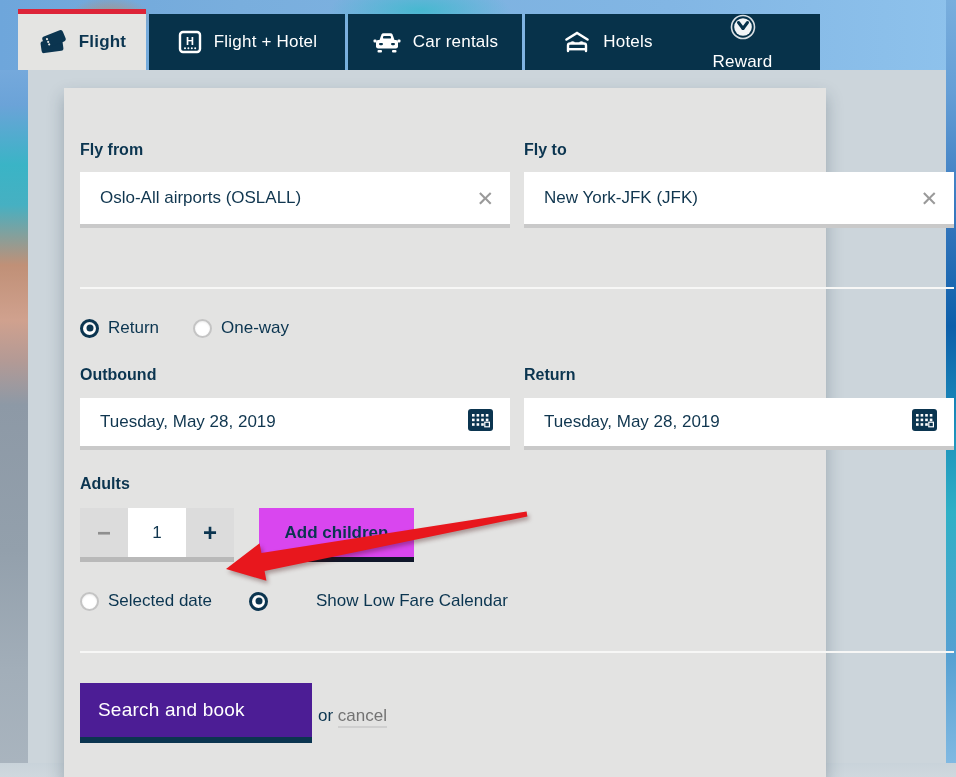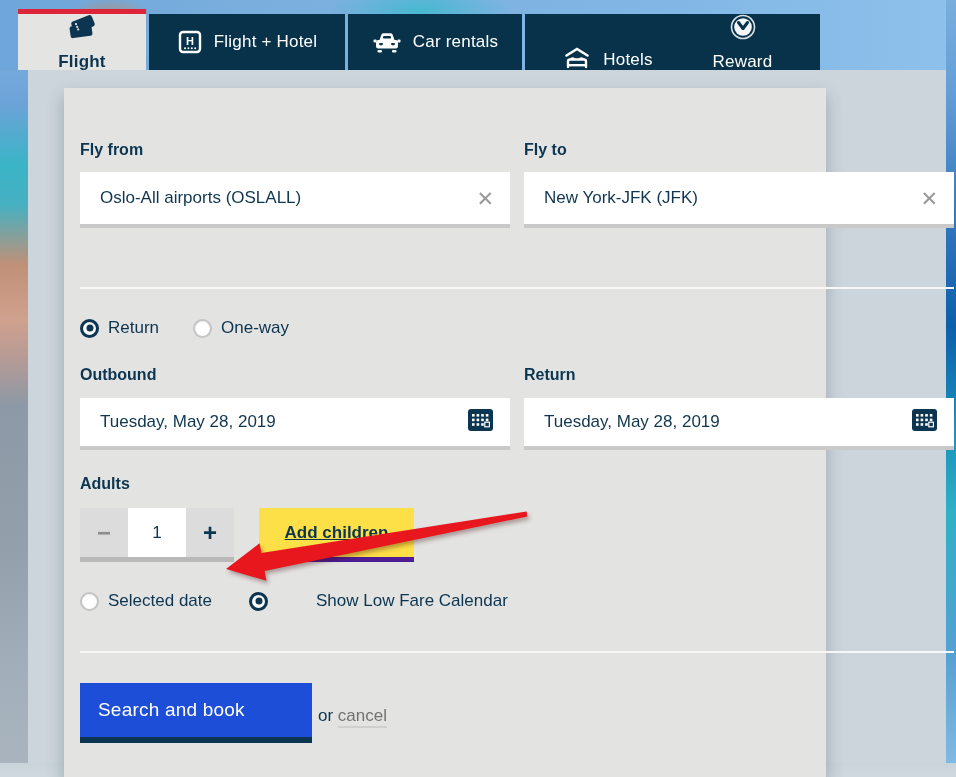--- a/index.html
+++ b/index.html
@@ -44,21 +44,21 @@
     background:#dd2438;
   }
   .tabs { position:absolute; left:0; top:14px; height:56px; }
   .tab {
     position:absolute; top:0; height:56px;
     display:flex; align-items:center; justify-content:center; gap:11px;
     background:#07324a; color:#ffffff;
     font-size:17px; font-weight:500; cursor:pointer;
     letter-spacing:.2px;
   }
-  .tab.active { background:#e4e4e2; color:#0b3550; font-weight:700;flex-direction:column; }
+  .tab.active { background:#e4e4e2; color:#0b3550; font-weight:700; }
   .tab svg { display:block; }
 
   
   .panel {
     position:absolute; left:28px; top:88px; width:762px; height:693px;
     background:#e3e3e2;
     box-shadow:0 8px 16px rgba(25,45,65,.28);
     margin-left:36px;
   }
   .label {
@@ -112,30 +112,29 @@
     font-size:24px; font-weight:700; color:#0b3550;
     display:flex; align-items:center; justify-content:center;
   }
   .step-btn.minus { color:#8f8f8f; }
   .step-value {
     width:58px; background:#ffffff; display:flex;
     align-items:center; justify-content:center;
     font-size:17px; color:#10364f;
   }
   .gray-btn {
-    position:absolute; height:54px; background:#fde047;
-    border:none; border-bottom:5px solid #4c1d95; cursor:pointer;
+    position:absolute; height:54px; background:#d946ef;
+    border:none; border-bottom:5px solid #0f172a; cursor:pointer;
     font-size:17px; font-weight:700; color:#0b3550;
     font-family:inherit;
-    text-decoration:underline;
   }
   
   .search-btn {
     position:absolute; width:232px; height:60px;
-    background:#1d4ed8; border:none; border-bottom:6px solid #0b3550;
+    background:#4c1d95; border:none; border-bottom:6px solid #0b3550;
     color:#ffffff; font-size:19px; cursor:pointer; text-align:left;
     padding-left:18px; font-family:inherit; letter-spacing:.2px;
   }
   .or-cancel { position:absolute; font-size:17px; color:#0b3550; }
   .cancel-link {
     color:#737373; text-decoration:none; cursor:pointer;
     border-bottom:2px solid #cfcfcf; padding-bottom:1px;
   }
   
   .cal-icon { cursor:pointer; display:block; }
@@ -196,21 +195,21 @@
         <rect x="25.5" y="8.5" width="3" height="3" rx="1" fill="#ffffff"></rect>
         <rect x="5.5" y="19" width="4.5" height="2.5" rx="1" fill="#ffffff"></rect>
         <rect x="20" y="19" width="4.5" height="2.5" rx="1" fill="#ffffff"></rect>
         <rect x="11" y="5" width="8" height="2.6" rx="1.2" fill="#07324a"></rect>
         <rect x="7" y="12" width="4" height="2.2" rx="1.1" fill="#07324a"></rect>
         <rect x="19" y="12" width="4" height="2.2" rx="1.1" fill="#07324a"></rect>
       </svg>
     </span>
     <span>Car rentals</span>
   </div>
-  <div class="tab" style="left:525px;width:165px;align-items:flex-end;">
+  <div class="tab" style="left:525px;width:165px;">
     <span>
       <svg width="30" height="24" viewBox="0 0 30 24">
         <path d="M4.5 9.5 L15 3 L25.5 9.5" fill="none" stroke="#ffffff" stroke-width="2.6" stroke-linecap="round"></path>
         <path d="M6 21 L6 15.5 Q6 13.5 8 13.5 L22 13.5 Q24 13.5 24 15.5 L24 21" fill="none" stroke="#ffffff" stroke-width="2.4" stroke-linecap="round"></path>
         <path d="M8.2 13.5 Q8.2 11.2 10.6 11.2 Q13 11.2 13 13.5 Z" fill="#ffffff"></path>
         <path d="M17 13.5 Q17 11.2 19.4 11.2 Q21.8 11.2 21.8 13.5 Z" fill="#ffffff"></path>
         <rect x="5" y="18" width="20" height="2.4" fill="#ffffff"></rect>
       </svg>
     </span>
     <span>Hotels</span>

